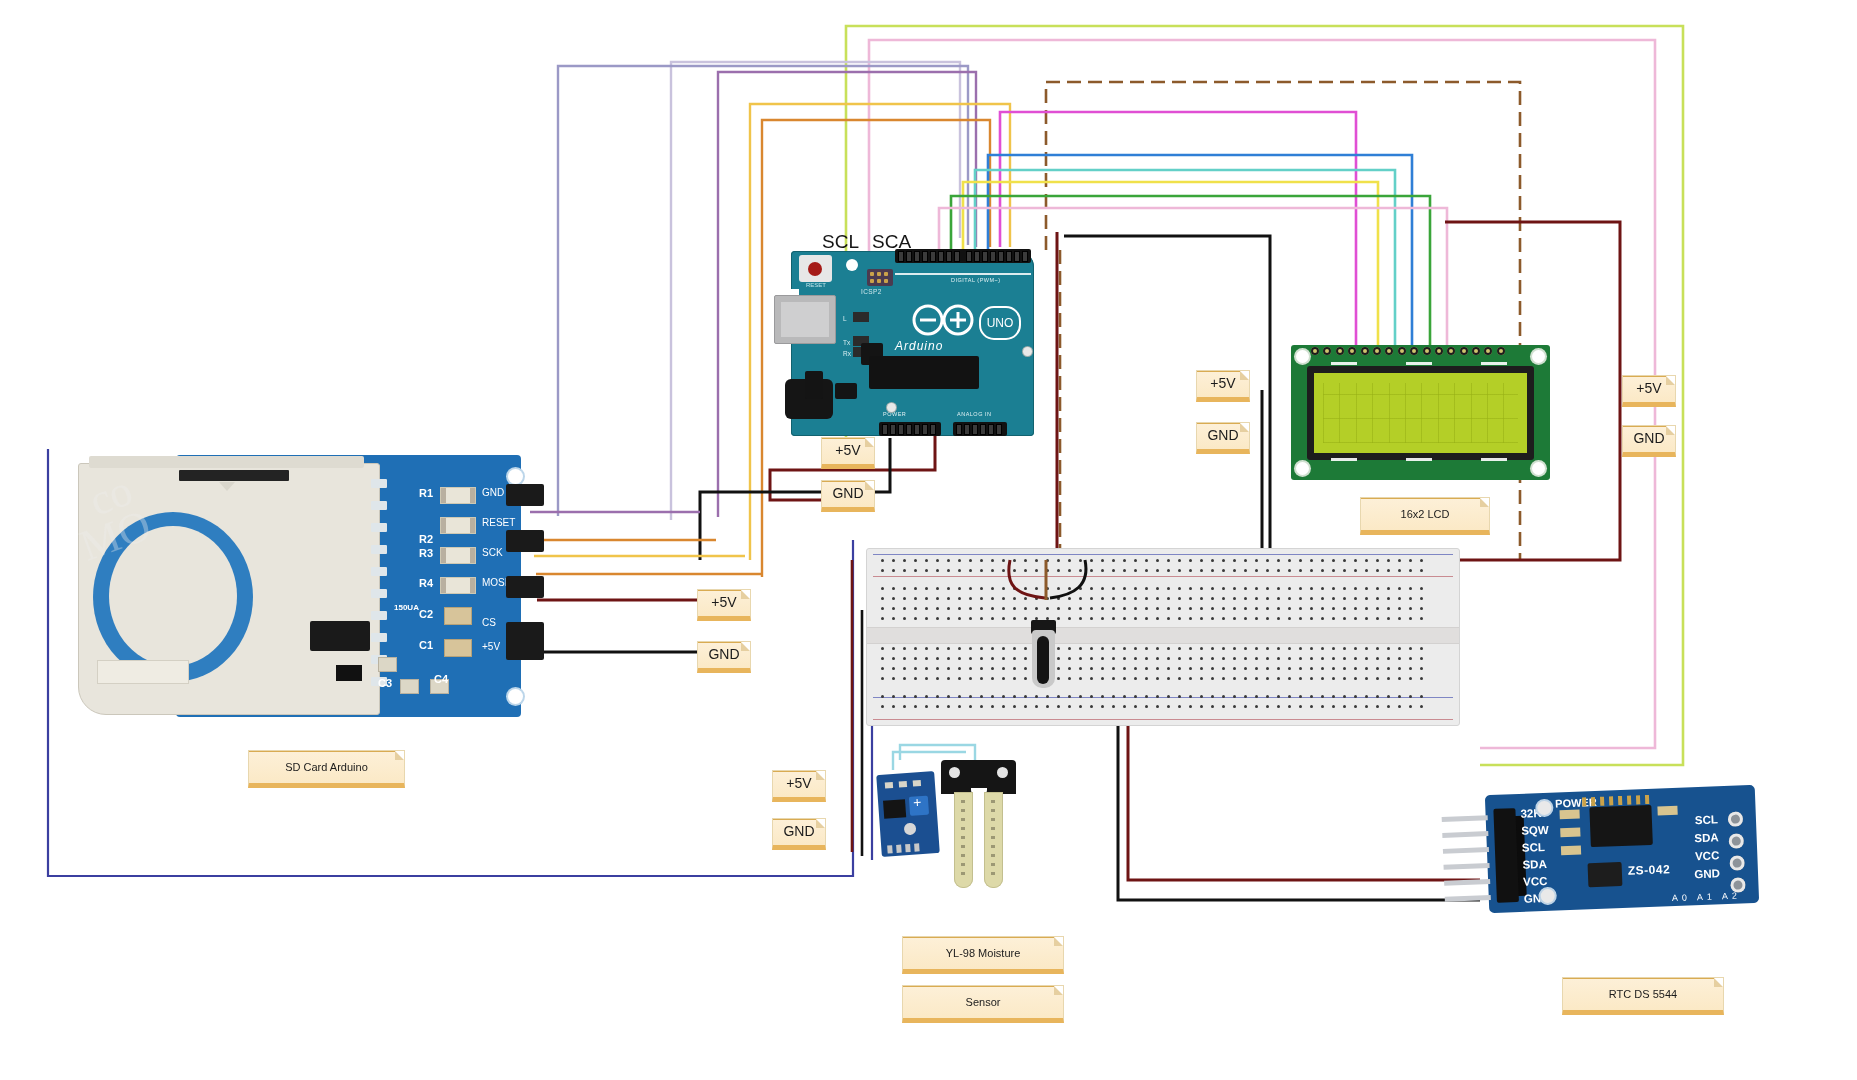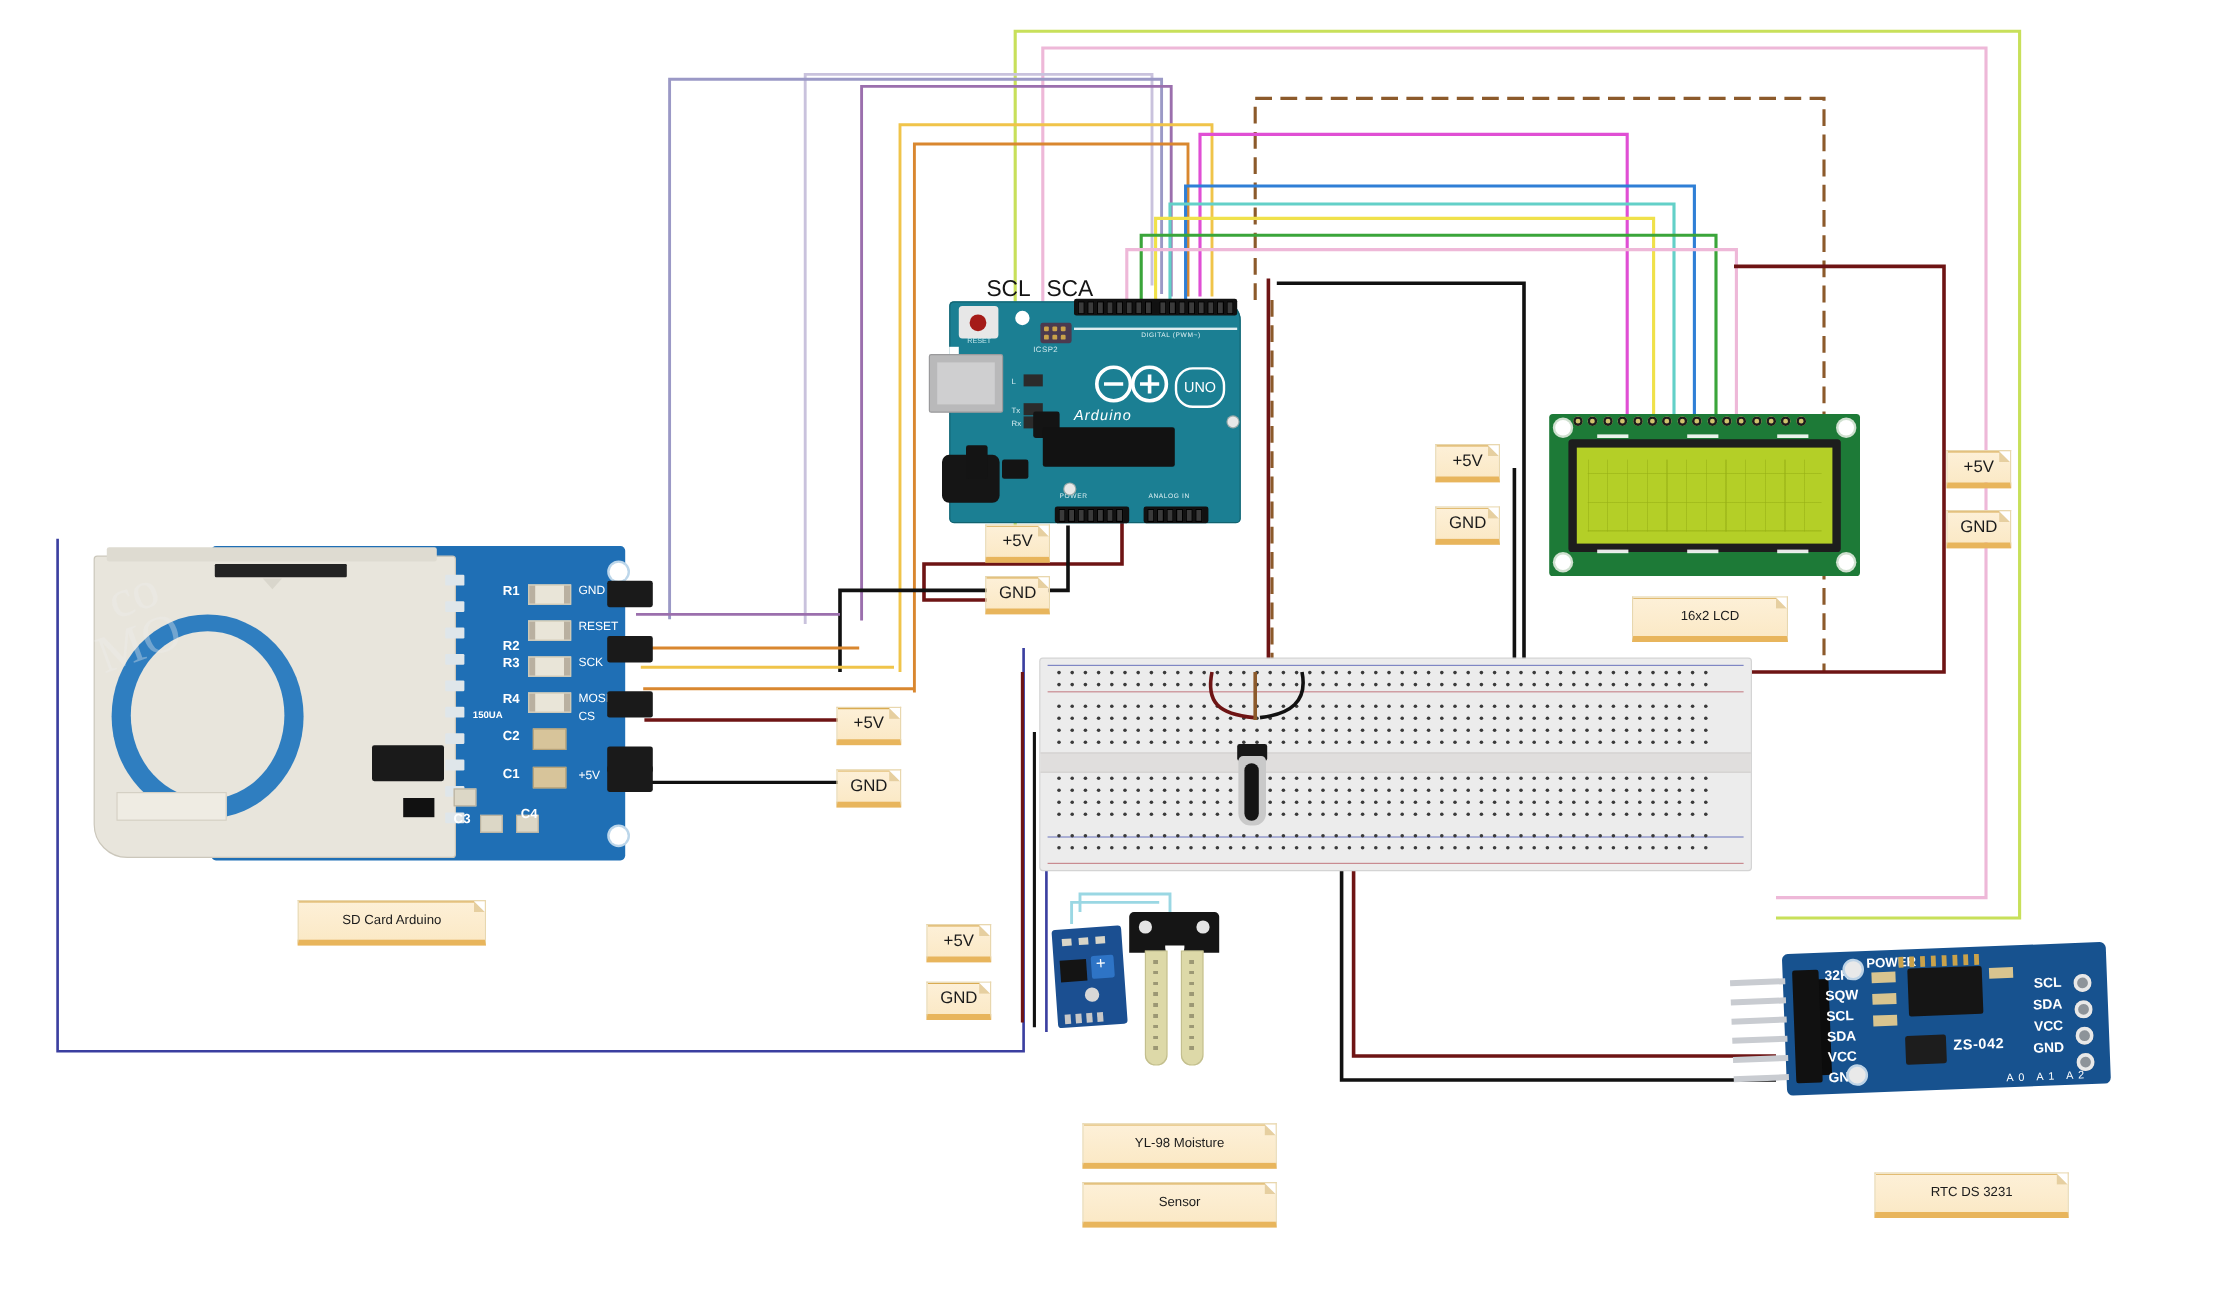--- a/index.html
+++ b/index.html
@@ -363,27 +363,27 @@
     <div class="cap" style="left:352px;top:236px"></div>
 
     <div class="silk" style="left:341px;top:44px">R1</div>
     <div class="silk" style="left:341px;top:90px">R2</div>
     <div class="silk" style="left:341px;top:104px">R3</div>
     <div class="silk" style="left:341px;top:134px">R4</div>
     <div class="silk" style="left:341px;top:165px">C2</div>
     <div class="silk" style="left:341px;top:196px">C1</div>
     <div class="silk" style="left:300px;top:234px">C3</div>
     <div class="silk" style="left:356px;top:230px">C4</div>
-    <div class="silk" style="left:316px;top:148px;font-size:8px">150UA</div>
+    <div class="silk" style="left:316px;top:160px;font-size:8px">150UA</div>
 
     <div class="pinlbl" style="left:404px;top:44px">GND</div>
     <div class="pinlbl" style="left:404px;top:74px">RESET</div>
     <div class="pinlbl" style="left:404px;top:104px">SCK</div>
     <div class="pinlbl" style="left:404px;top:134px">MOSI</div>
-    <div class="pinlbl" style="left:404px;top:149px">CS</div>
+    <div class="pinlbl" style="left:404px;top:174px">CS</div>
     <div class="pinlbl" style="left:404px;top:198px">+5V</div>
 
     <div class="mnt" style="left:430px;top:26px"></div>
     <div class="mnt" style="left:430px;top:246px"></div>
   </div>
 
   <div style="position:absolute;left:506px;top:484px;width:38px;height:22px;background:#1a1a1a;border-radius:2px;"></div>
   <div style="position:absolute;left:506px;top:530px;width:38px;height:22px;background:#1a1a1a;border-radius:2px;"></div>
   <div style="position:absolute;left:506px;top:576px;width:38px;height:22px;background:#1a1a1a;border-radius:2px;"></div>
   <div style="position:absolute;left:506px;top:622px;width:38px;height:22px;background:#1a1a1a;border-radius:2px;"></div>
@@ -1144,17 +1144,17 @@
   <div class="note small" style="left:1622px;top:375px;width:52px;height:26px;">+5V</div>
   <div class="note small" style="left:1622px;top:425px;width:52px;height:26px;">GND</div>
 
   <div class="note small" style="left:772px;top:770px;width:52px;height:26px;">+5V</div>
   <div class="note small" style="left:772px;top:818px;width:52px;height:26px;">GND</div>
 
   <div class="note" style="left:248px;top:750px;width:155px;height:32px;">SD Card Arduino</div>
   <div class="note" style="left:1360px;top:497px;width:128px;height:32px;">16x2 LCD</div>
   <div class="note" style="left:902px;top:936px;width:160px;height:32px;">YL-98 Moisture</div>
   <div class="note" style="left:902px;top:985px;width:160px;height:32px;">Sensor</div>
-  <div class="note" style="left:1562px;top:977px;width:160px;height:32px;">RTC DS 3231</div>
+  <div class="note" style="left:1562px;top:977px;width:160px;height:32px;">RTC DS 5544</div>
 
   <div class="wm" style="left:90px;top:470px;">co</div>
   <div class="wm" style="left:80px;top:510px;">MO</div>
 </div>
 
 </body></html>

